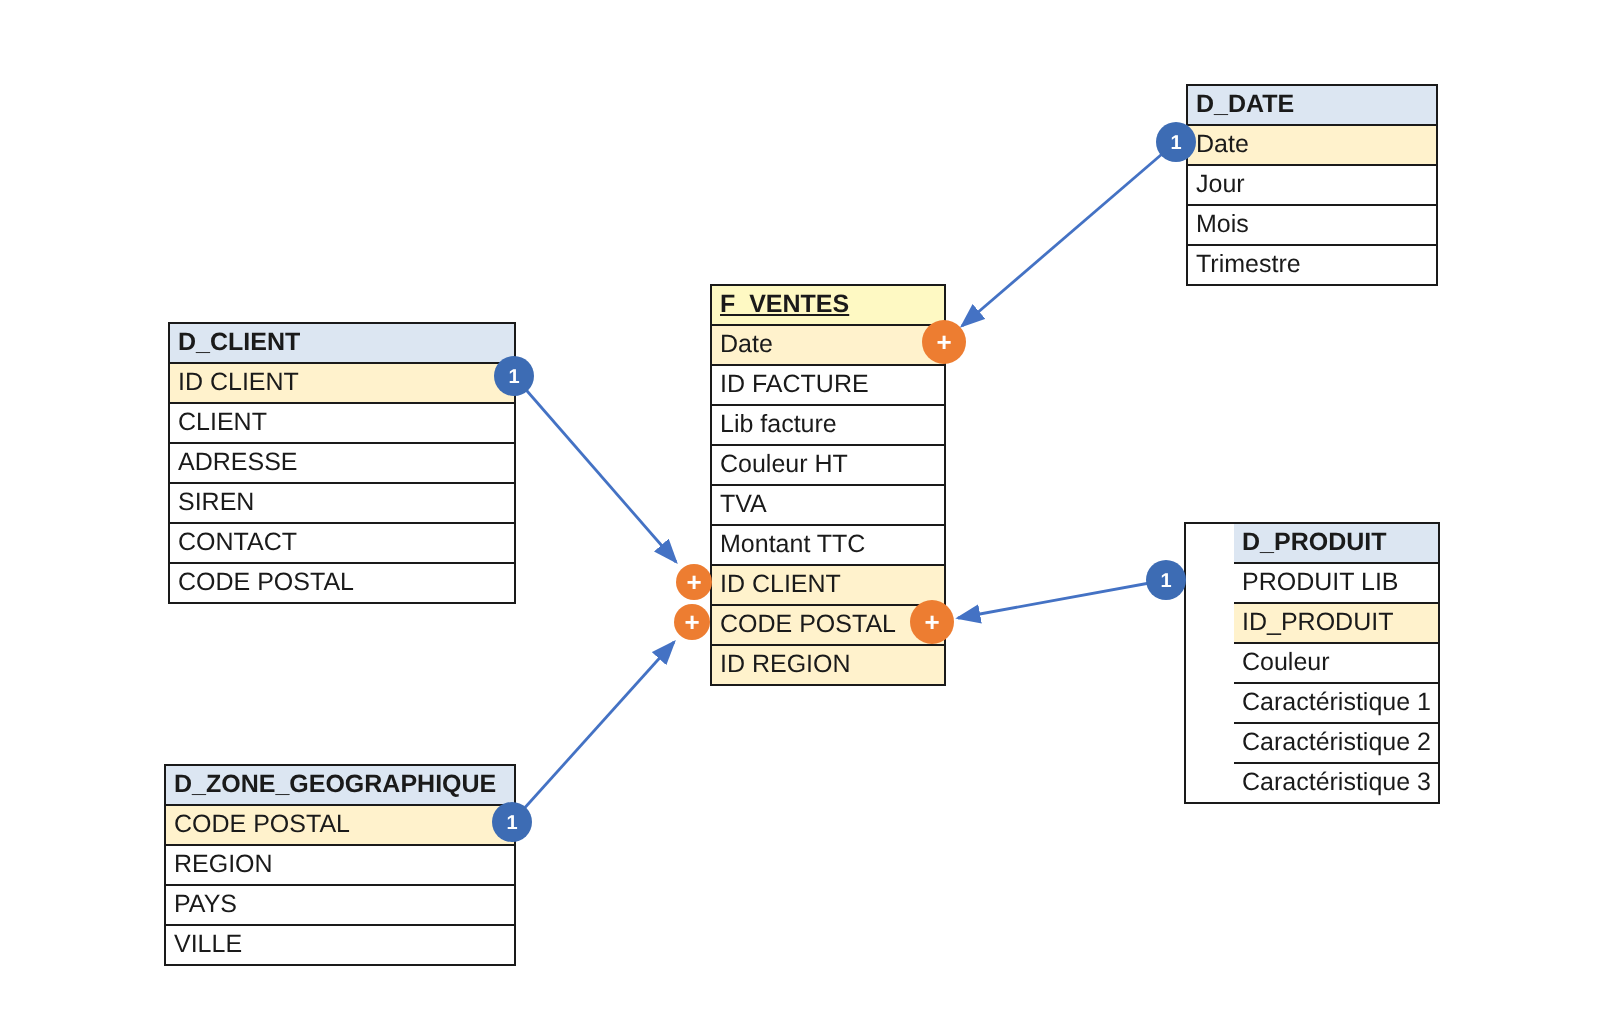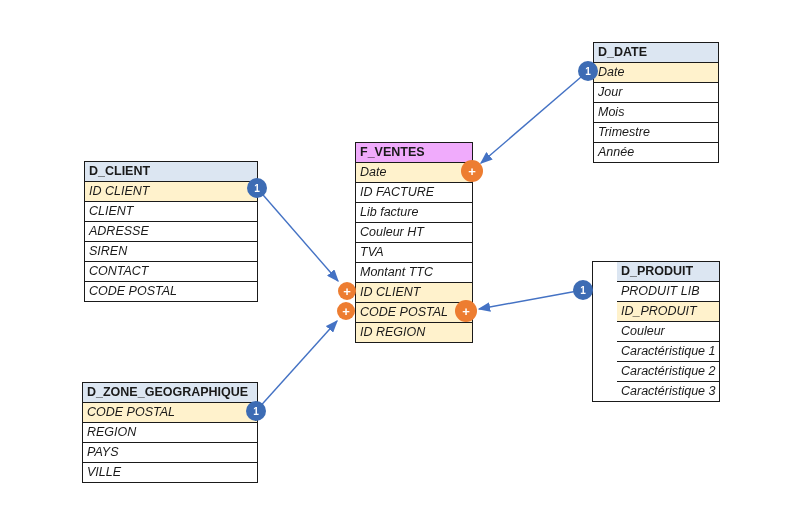--- a/index.html
+++ b/index.html
@@ -28,33 +28,32 @@
     height: 19px;
     line-height: 19px;
     padding-left: 4px;
     font-size: 12.5px;
     font-weight: 700;
     color: #1a1a1a;
     white-space: nowrap;
     overflow: hidden;
   }
   .etable.dim .thead { background: #dce6f2; }
-  .etable.fact .thead { background: #f0abfc; }
+  .etable.fact .thead { background: #fef9c3; text-decoration: underline; }
   .trow {
     height: 19px;
     line-height: 19px;
     padding-left: 4px;
     border-top: 1px solid #1a1a1a;
     font-size: 12.5px;
     color: #1a1a1a;
     background: #ffffff;
     white-space: nowrap;
     overflow: hidden;
     box-sizing: content-box;
-    font-style: italic;
   }
   .trow.key { background: #fff2cc; }
   .overlay {
     position: absolute;
     left: 0;
     top: 0;
     z-index: 2;
     pointer-events: none;
   }
   .overlay .rel-line {
@@ -77,21 +76,20 @@
 <body>
 
 <div class="canvas">
 
   <div class="etable dim" style="left:593px;top:42px;width:126px;">
     <div class="thead">D_DATE</div>
     <div class="trow key">Date</div>
     <div class="trow">Jour</div>
     <div class="trow">Mois</div>
     <div class="trow">Trimestre</div>
-    <div class="trow">Année</div>
   </div>
 
   <div class="etable dim" style="left:84px;top:161px;width:174px;">
     <div class="thead">D_CLIENT</div>
     <div class="trow key">ID CLIENT</div>
     <div class="trow">CLIENT</div>
     <div class="trow">ADRESSE</div>
     <div class="trow">SIREN</div>
     <div class="trow">CONTACT</div>
     <div class="trow">CODE POSTAL</div>

